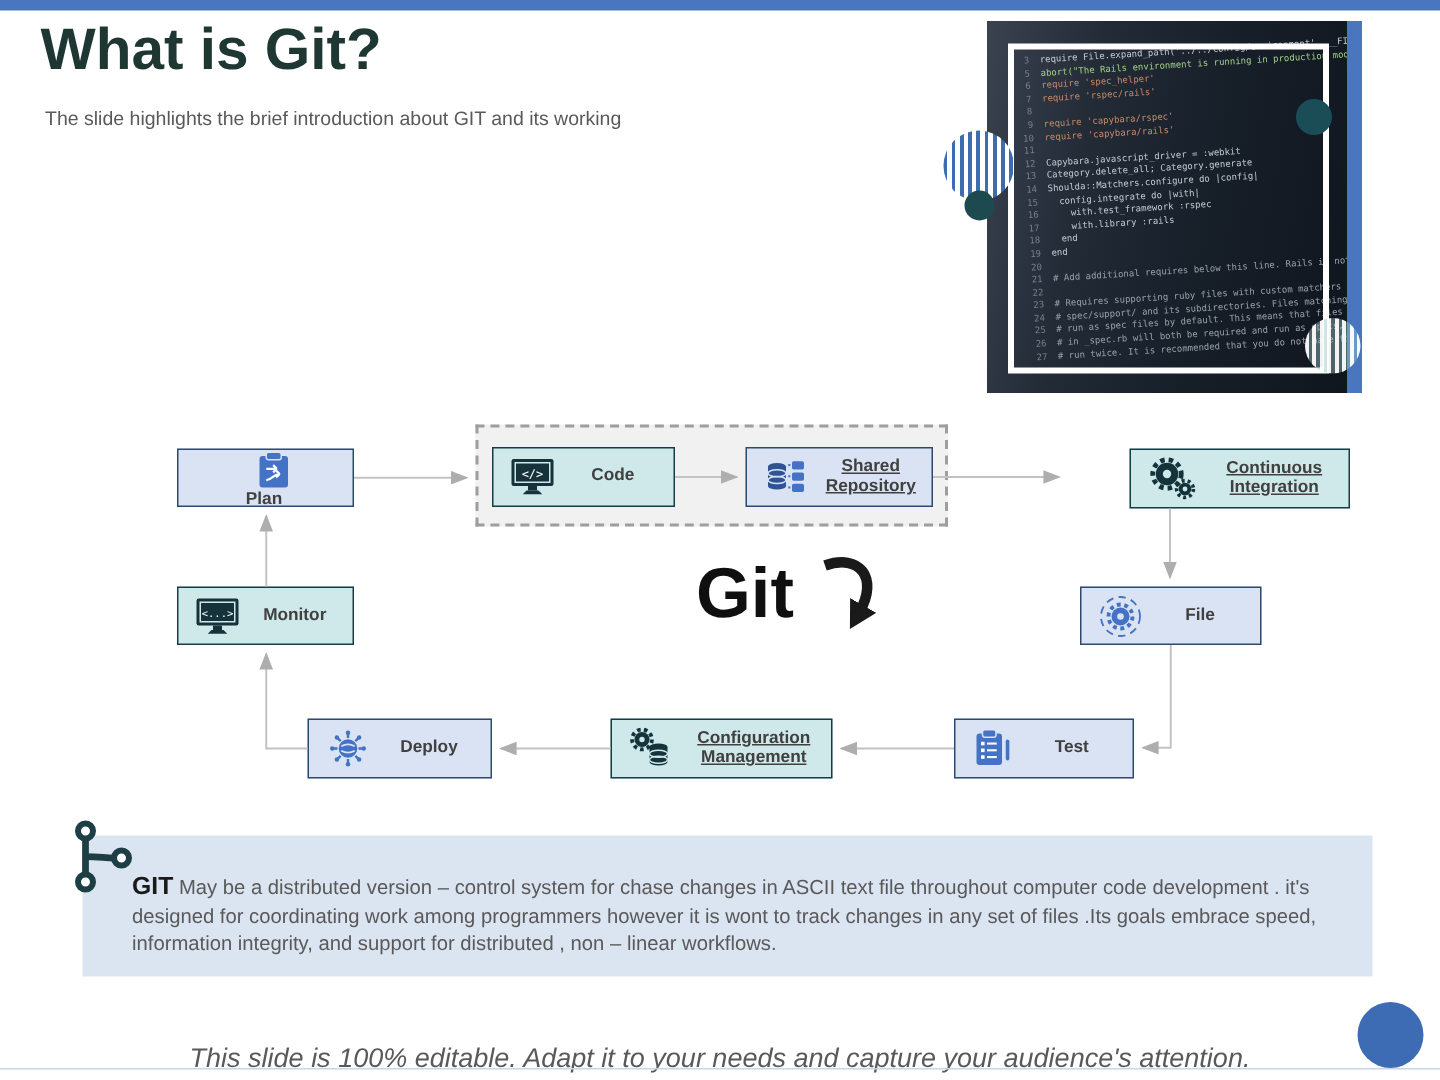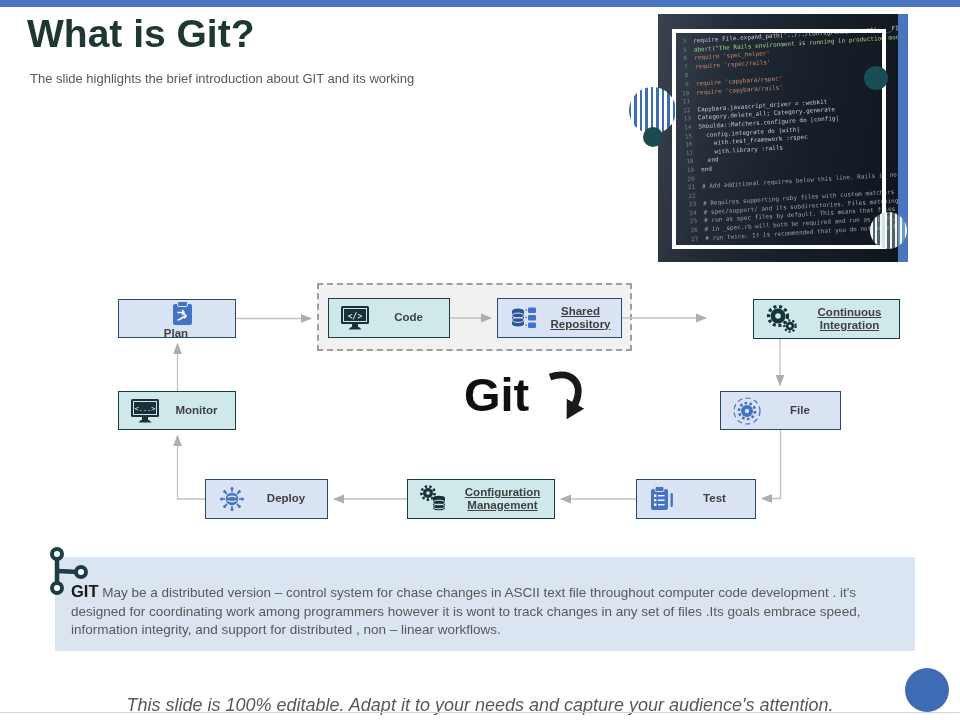--- a/index.html
+++ b/index.html
@@ -57,21 +57,21 @@
   #node-config{left:407px;top:479px;width:148px;height:40px;}
   #node-deploy{left:205px;top:479px;width:123px;height:40px;}
 
   .arrows{position:absolute;left:0;top:0;width:960px;height:720px;z-index:3;pointer-events:none;}
 
   .git-label{position:absolute;left:464px;top:367px;font-size:47px;font-weight:bold;color:#0f0f0f;z-index:2;}
   .git-arrow{position:absolute;left:543px;top:366px;z-index:2;}
 
   
   .desc-panel{position:absolute;left:55px;top:557px;width:860px;height:94px;background:#dbe4f1;z-index:1;}
-  .desc-text{margin:0;padding:25px 30px 0 16px;font-size:13.5px;color:#595959;line-height:18.5px;}
+  .desc-text{margin:0;padding:25px 30px 0 33px;font-size:13.5px;color:#595959;line-height:18.5px;}
   .desc-text .hl{font-size:16.5px;font-weight:bold;color:#1a1a1a;}
   .branch-badge{position:absolute;left:40px;top:544px;z-index:2;}
 
   .footer-text{position:absolute;left:0;top:695px;width:960px;text-align:center;
                font-size:18px;font-style:italic;color:#595959;}
   .bottom-rule{position:absolute;left:0;top:712px;width:960px;height:1px;background:#c9d4e6;}
   .corner-circle{position:absolute;left:905px;top:668px;width:44px;height:44px;border-radius:50%;background:#3e6cb4;z-index:2;}
 </style>
 </head>
 <body>

